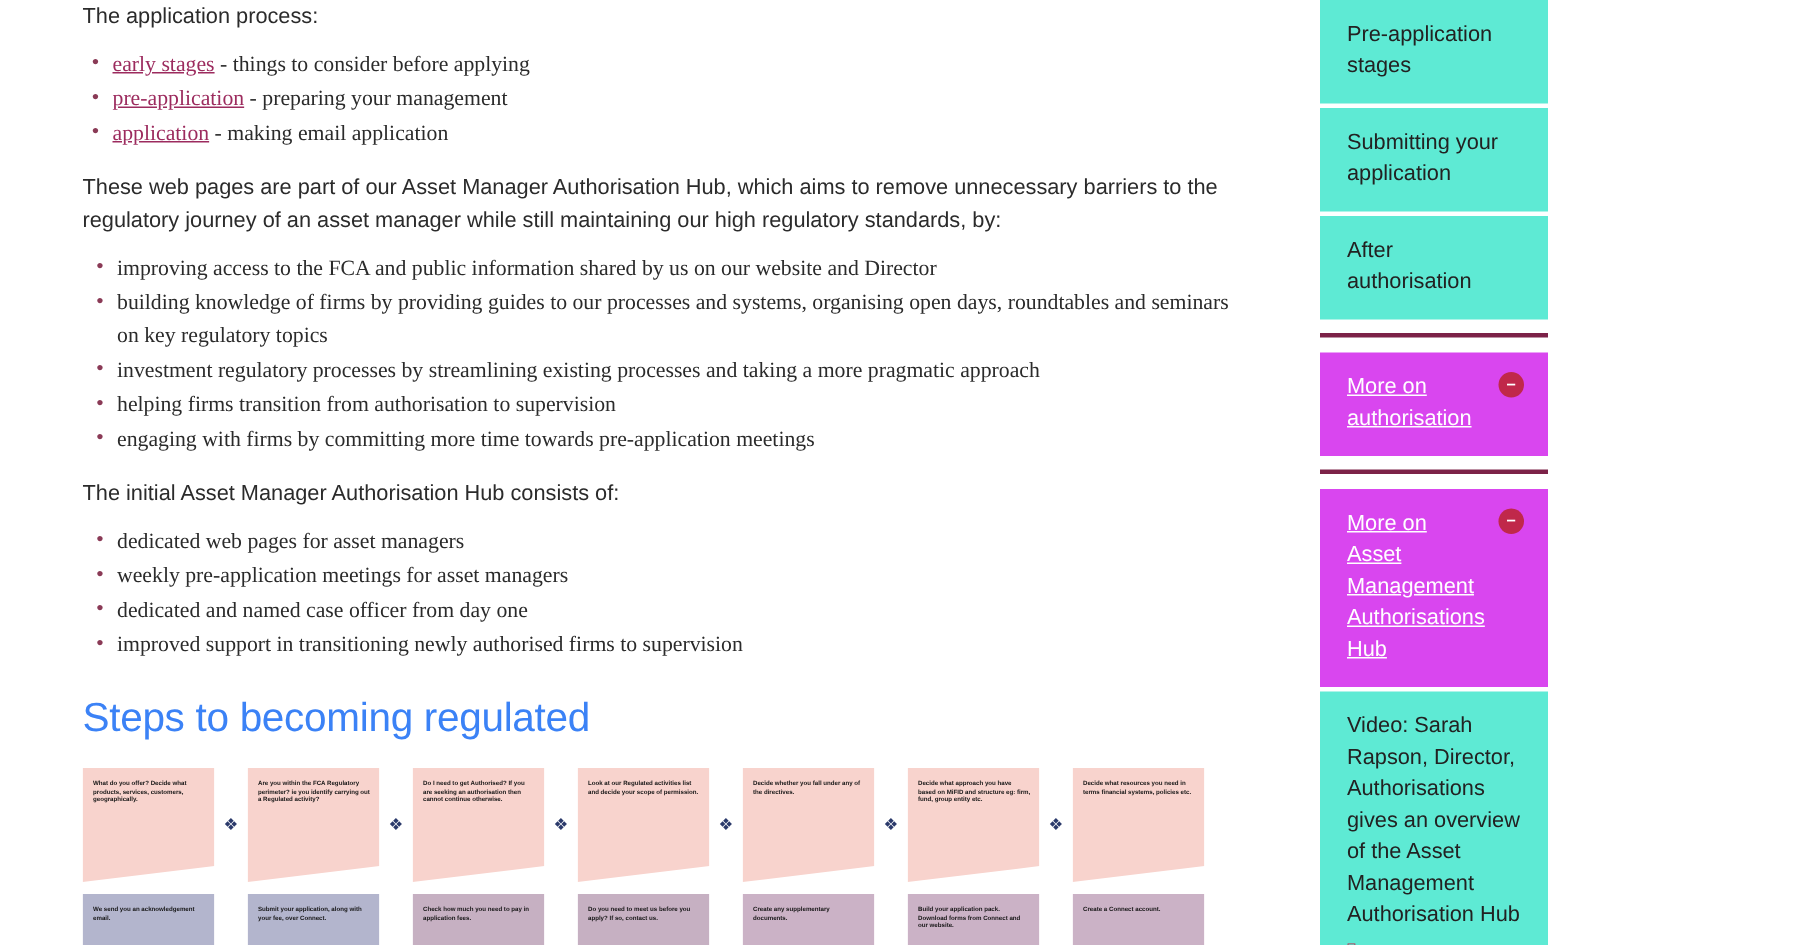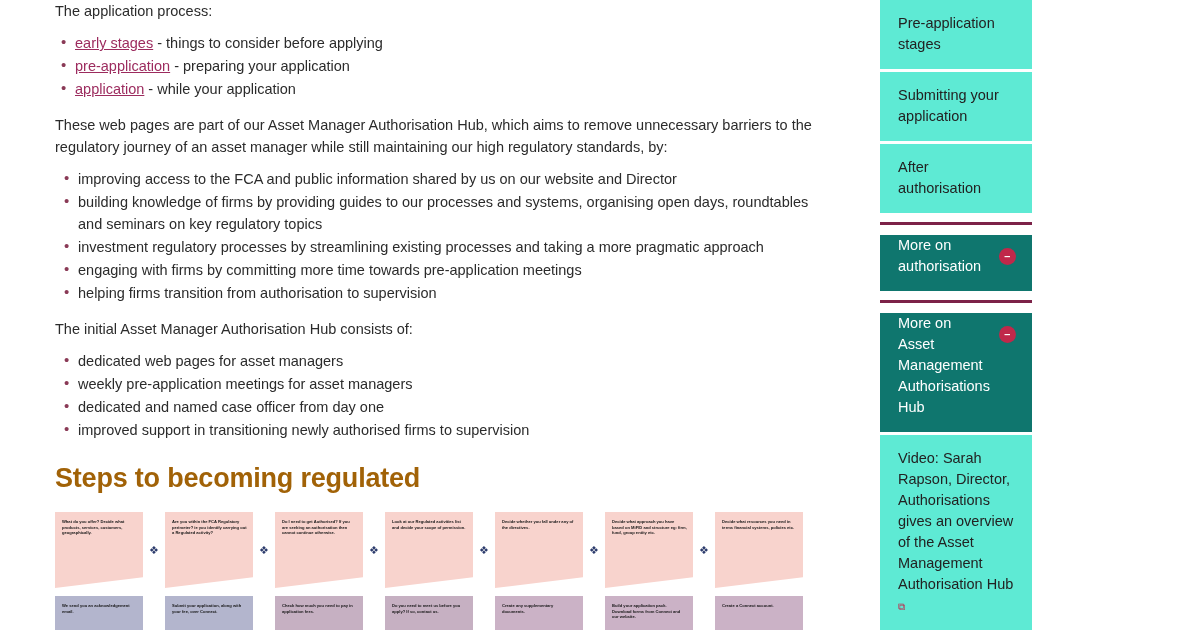--- a/index.html
+++ b/index.html
@@ -16,21 +16,21 @@
     width: 880px;
     padding: 0 40px 0 55px;
     position: relative;
   }
   .para {
     font-size: 14.5px;
     line-height: 22px;
     color: #2b2b2b;
     margin-bottom: 10px;
   }
-  ul.bullets { list-style: none; margin: 0 12px 14px 0; padding: 0; }
+  ul.bullets { list-style: none; margin: 0 12px 14px 0; padding: 0; font-family: Liberation Serif, serif; }
   ul.bullets > li {
     position: relative;
     padding-left: 20px;
     font-size: 14.5px;
     line-height: 22px;
     color: #2b2b2b;
     margin-bottom: 1px;
   }
   ul.bullets > li::before {
     content: "\2022";
@@ -42,22 +42,22 @@
   ul.bullets.indent > li::before { left: 9px; }
   a.lnk {
     color: #9c2b5e;
     text-decoration: underline;
     text-decoration-color: #9c2b5e;
   }
   .sep { color: #2b2b2b; }
 
   h2.section-title {
     font-size: 27px;
-    font-weight: bold;
-    color: #a16207;
+    font-weight: normal;
+    color: #3b82f6;
     letter-spacing: -0.2px;
     margin: 22px 0 18px 0;
   }
 
   
   .flow { position: relative; width: 795px; }
   .flow-row {
     display: flex;
     align-items: flex-start;
     margin-bottom: 8px;
@@ -102,28 +102,29 @@
   }
   .side-item {
     background: #5eead4;
     padding: 13px 18px 14px 18px;
     font-size: 14.5px;
     line-height: 21px;
     color: #222;
     margin-bottom: 3px;
   }
   .side-head {
-    background: #0f766e;
+    background: #d946ef;
     color: #ffffff;
     font-size: 14.5px;
     line-height: 21px;
     font-weight: normal;
-    padding: 0 42px 14px 18px;
+    padding: 13px 42px 14px 18px;
     position: relative;
     margin-bottom: 3px;
+    text-decoration: underline;
   }
   .side-head .minus-badge {
     position: absolute;
     right: 16px;
     top: 13px;
     width: 17px; height: 17px;
     border-radius: 50%;
     background: #c0284a;
     color: #ffffff;
     font-size: 11px;
@@ -147,32 +148,32 @@
 <body>
 
 <div class="page">
 
   <div class="main">
 
     <p class="para">The application process:</p>
 
     <ul class="bullets" id="process-list">
         <li><a class="lnk">early stages</a><span class="sep"> - things to consider before applying</span></li>
-        <li><a class="lnk">pre-application</a><span class="sep"> - preparing your application</span></li>
-        <li><a class="lnk">application</a><span class="sep"> - while your application</span></li>
+        <li><a class="lnk">pre-application</a><span class="sep"> - preparing your management</span></li>
+        <li><a class="lnk">application</a><span class="sep"> - making email application</span></li>
       </ul>
 
     <p class="para">These web pages are part of our Asset Manager Authorisation Hub, which aims to remove unnecessary barriers to the regulatory journey of an asset manager while still maintaining our high regulatory standards, by:</p>
 
     <ul class="bullets indent" id="aims-list">
         <li>improving access to the FCA and public information shared by us on our website and Director</li>
         <li>building knowledge of firms by providing guides to our processes and systems, organising open days, roundtables and seminars on key regulatory topics</li>
         <li>investment regulatory processes by streamlining existing processes and taking a more pragmatic approach</li>
+        <li>helping firms transition from authorisation to supervision</li>
         <li>engaging with firms by committing more time towards pre-application meetings</li>
-        <li>helping firms transition from authorisation to supervision</li>
       </ul>
 
     <p class="para">The initial Asset Manager Authorisation Hub consists of:</p>
 
     <ul class="bullets indent" id="consists-list">
         <li>dedicated web pages for asset managers</li>
         <li>weekly pre-application meetings for asset managers</li>
         <li>dedicated and named case officer from day one</li>
         <li>improved support in transitioning newly authorised firms to supervision</li>
       </ul>

